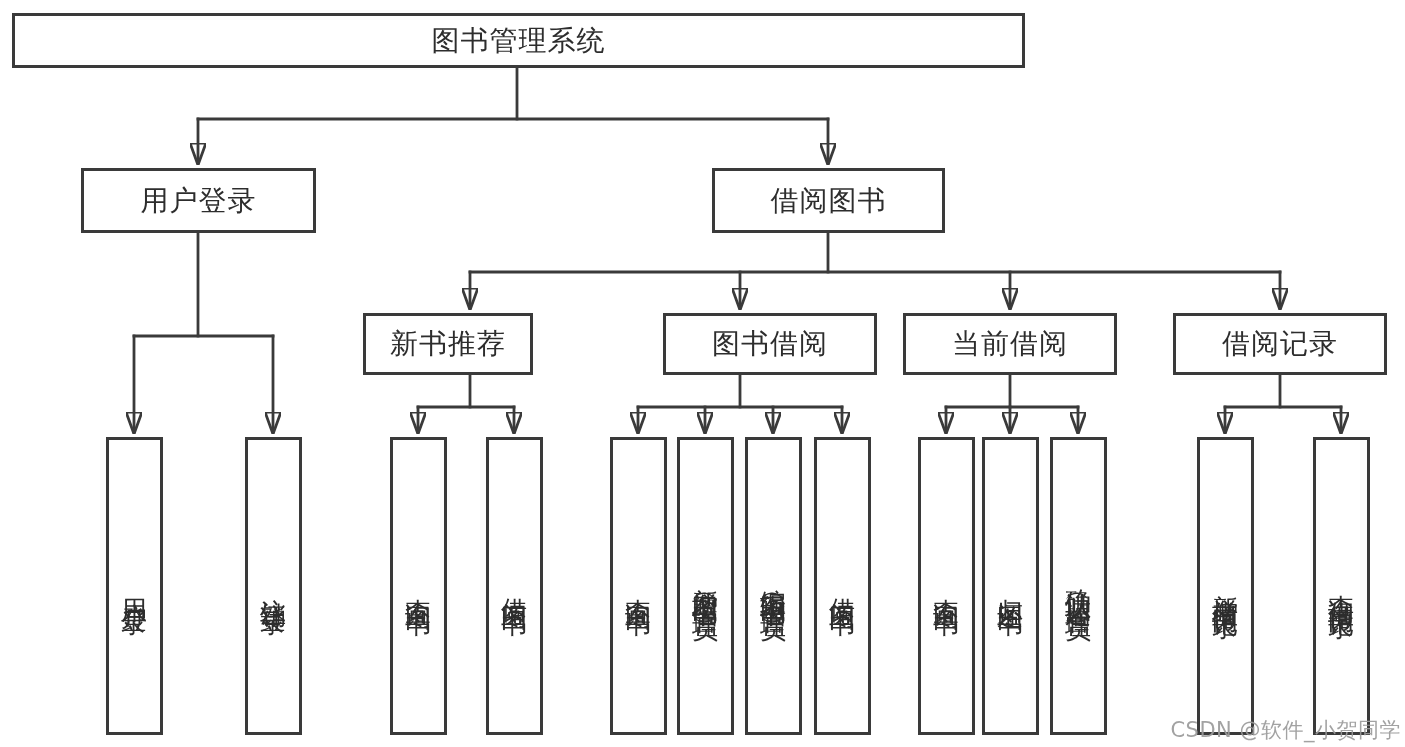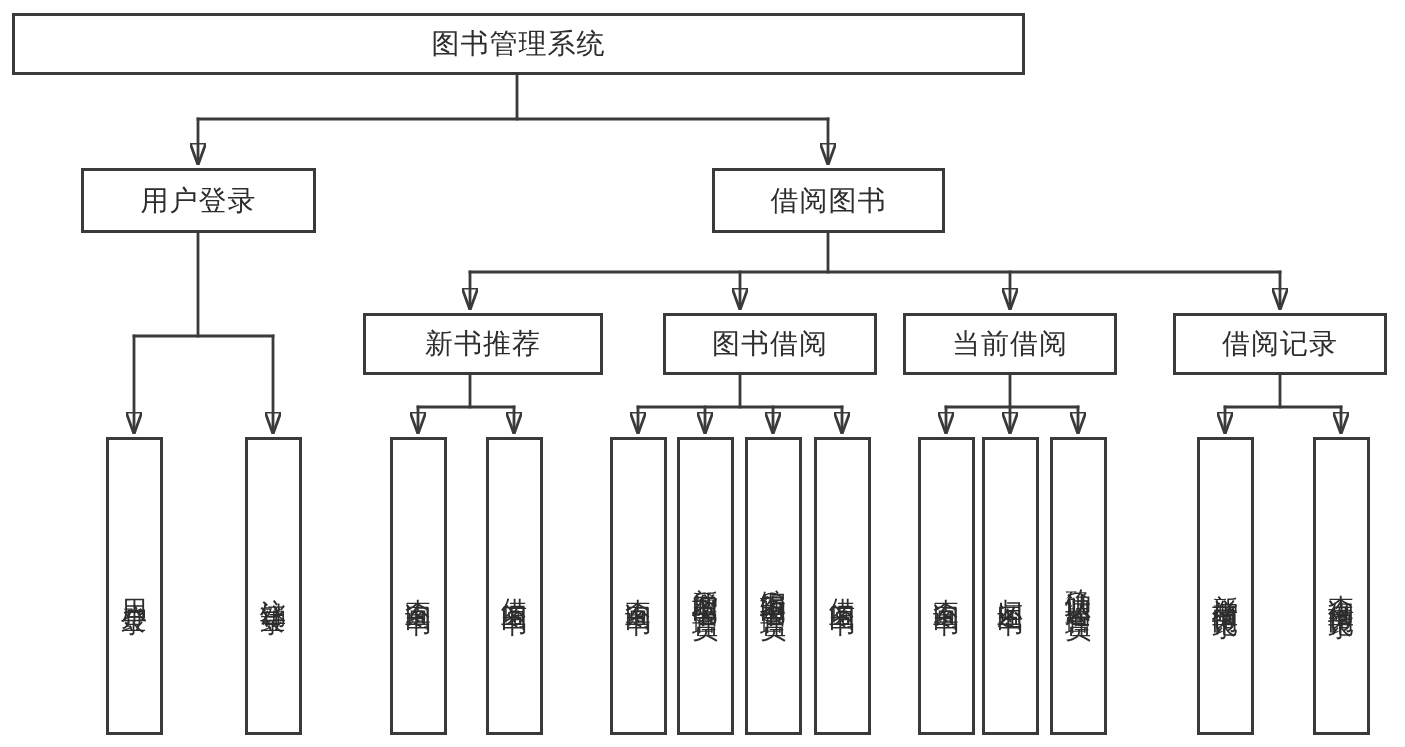--- a/index.html
+++ b/index.html
@@ -128,26 +128,26 @@
     </g>
 
     <g>
       <line x1="1280" y1="375" x2="1280" y2="407"></line>
       <line x1="1225" y1="407" x2="1341" y2="407"></line>
       <line x1="1225" y1="407" x2="1225" y2="432" marker-end="url(#arrow)"></line>
       <line x1="1341" y1="407" x2="1341" y2="432" marker-end="url(#arrow)"></line>
     </g>
   </svg>
 
-  <div class="node h-label" style="left:12px; top:13px; width:1013px; height:62px;text-align:center;">图书管理系统</div>
+  <div class="node h-label" style="left:12px; top:13px; width:1013px; height:55px;text-align:center;">图书管理系统</div>
 
   <div class="node h-label" style="left:81px; top:168px; width:235px; height:65px;">用户登录</div>
   <div class="node h-label" style="left:712px; top:168px; width:233px; height:65px;">借阅图书</div>
 
-  <div class="node h-label" style="left:363px; top:313px; width:240px; height:62px;">新书推荐</div>
+  <div class="node h-label" style="left:363px; top:313px; width:170px; height:62px;">新书推荐</div>
   <div class="node h-label" style="left:663px; top:313px; width:214px; height:62px;">图书借阅</div>
   <div class="node h-label" style="left:903px; top:313px; width:214px; height:62px;">当前借阅</div>
   <div class="node h-label" style="left:1173px; top:313px; width:214px; height:62px;">借阅记录</div>
 
   <div class="node leaf" style="left:106px;">
     <span class="v-text">用户登录</span>
   </div>
   <div class="node leaf" style="left:245px;">
     <span class="v-text">注销登录</span>
   </div>
@@ -182,14 +182,15 @@
     <span class="v-text">确认归还（管理员）</span>
   </div>
 
   <div class="node leaf" style="left:1197px;">
     <span class="v-text">新增借阅记录</span>
   </div>
   <div class="node leaf" style="left:1313px;">
     <span class="v-text">查询借阅记录</span>
   </div>
 
+  <div class="watermark">CSDN @软件_小贺同学</div>
 
 </div>
 
 </body></html>

